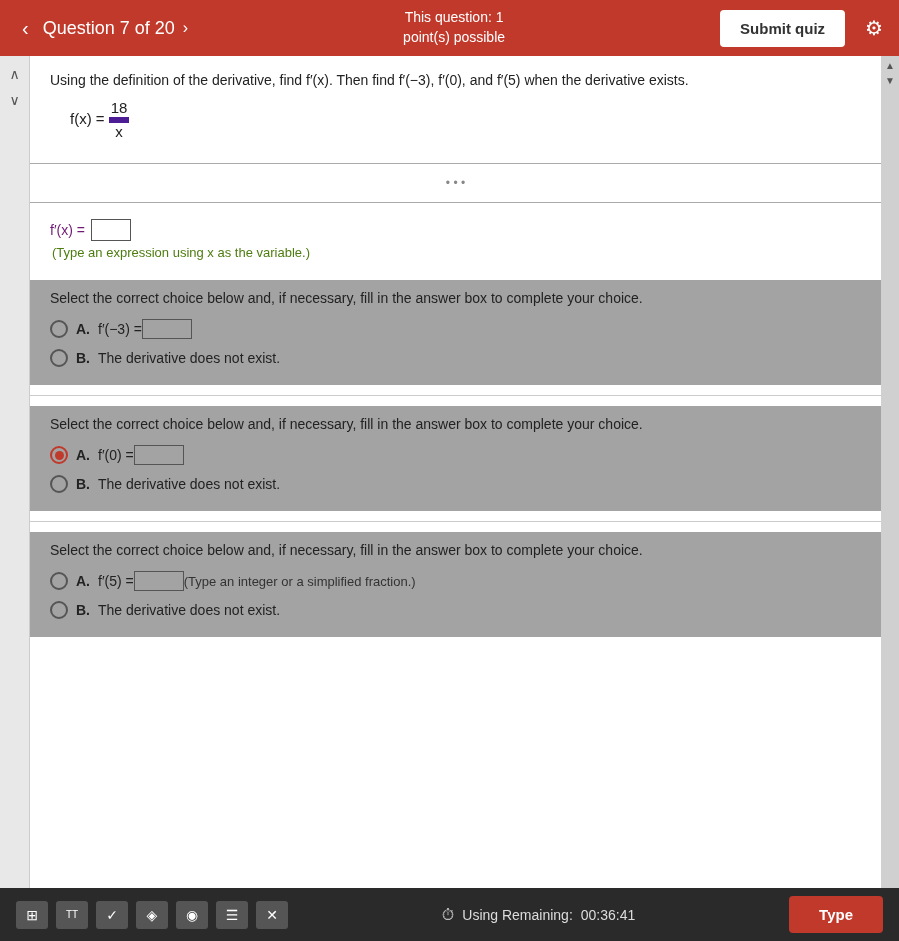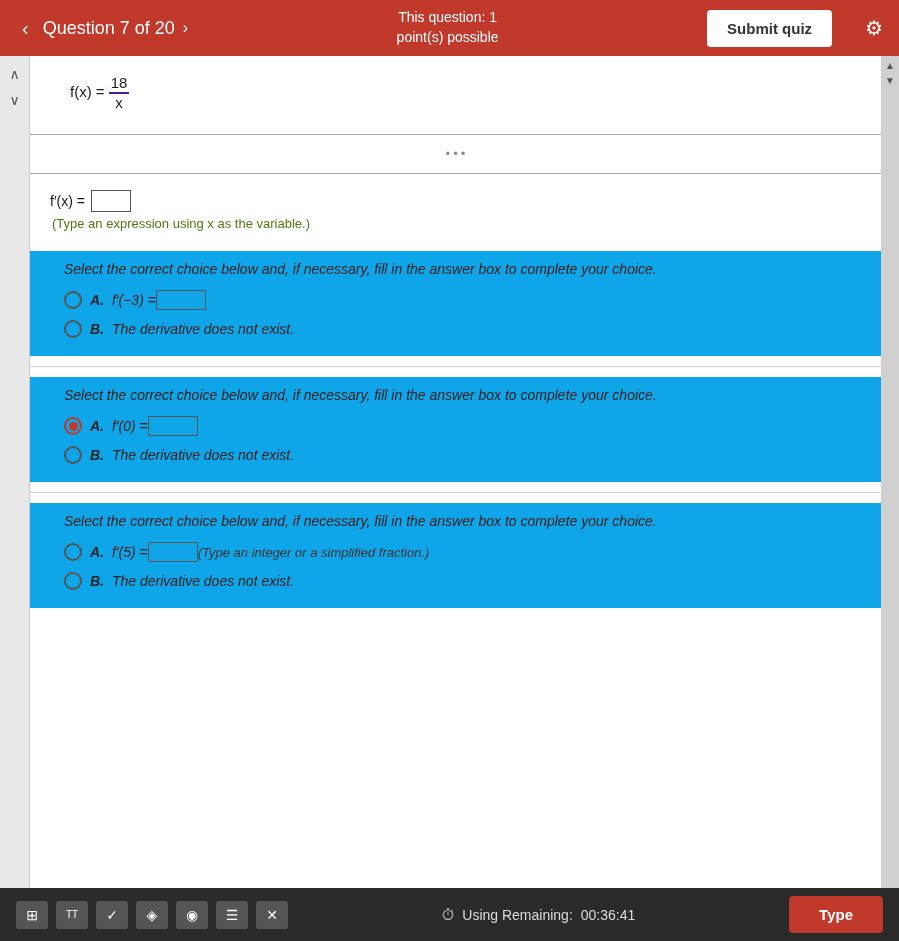--- a/index.html
+++ b/index.html
@@ -143,21 +143,21 @@
       line-height: 1.8;
     }
     .fraction {
       display: inline-flex;
       flex-direction: column;
       align-items: center;
       vertical-align: middle;
       font-size: 15px;
     }
     .fraction .numerator {
-      border-bottom: 2px solid #4c1d95;
+      border-bottom: 6px solid #4c1d95;
       padding: 0 2px;
       line-height: 1.2;
     }
     .fraction .denominator {
       padding: 0 2px;
       line-height: 1.2;
     }
 
     
     .divider {
@@ -178,42 +178,41 @@
     
     .answer-section {
       padding: 8px 20px;
       background: white;
     }
     .answer-line {
       display: flex;
       align-items: center;
       gap: 6px;
       font-size: 14px;
-      color: #0f172a;
+      color: #701a75;
       margin-bottom: 4px;
     }
     .answer-box {
       border: 1px solid #555;
       min-width: 40px;
       height: 22px;
       display: inline-block;
       vertical-align: middle;
     }
     .answer-hint {
       font-size: 13px;
       color: #4d7c0f;
       margin-bottom: 12px;
       margin-left: 2px;
     }
 
     
     .choice-section {
-      padding: 8px 34px;
-      background: #0ea5e9;
-      font-style: italic;
+      padding: 8px 20px;
+      background: #a3a3a3;
     }
     .choice-instruction {
       font-size: 14px;
       color: #222;
       margin-bottom: 10px;
       line-height: 1.5;
     }
     .choice-row {
       display: flex;
       align-items: center;
@@ -317,36 +316,37 @@
 <div class="header">
   <div class="header-left">
     <span class="nav-arrow">‹</span>
     <span class="question-title">Question 7 of 20</span>
     <span class="chevron-right">›</span>
   </div>
   <div class="header-center">
     <div>This question: 1</div>
     <div>point(s) possible</div>
   </div>
-  <div style="display:flex;align-items:center;gap:23px;">
+  <div style="display:flex;align-items:center;gap:10px;">
     <button class="submit-btn">Submit quiz</button>
     <span class="settings-icon">⚙</span>
   </div>
 </div>
 
 <div class="main-wrapper">
 
   <div class="left-sidebar">
     <span class="sidebar-up-arrow">∧</span>
     <span class="sidebar-down-arrow">∨</span>
   </div>
 
   <div class="content-panel">
 
     <div class="question-section">
+      <p class="question-text">Using the definition of the derivative, find f′(x). Then find f′(−3), f′(0), and f′(5) when the derivative exists.</p>
       <div class="function-display">
         <span>f(x) =</span>
         <span class="fraction">
           <span class="numerator">18</span>
           <span class="denominator">x</span>
         </span>
       </div>
     </div>
 
     <hr class="divider">

